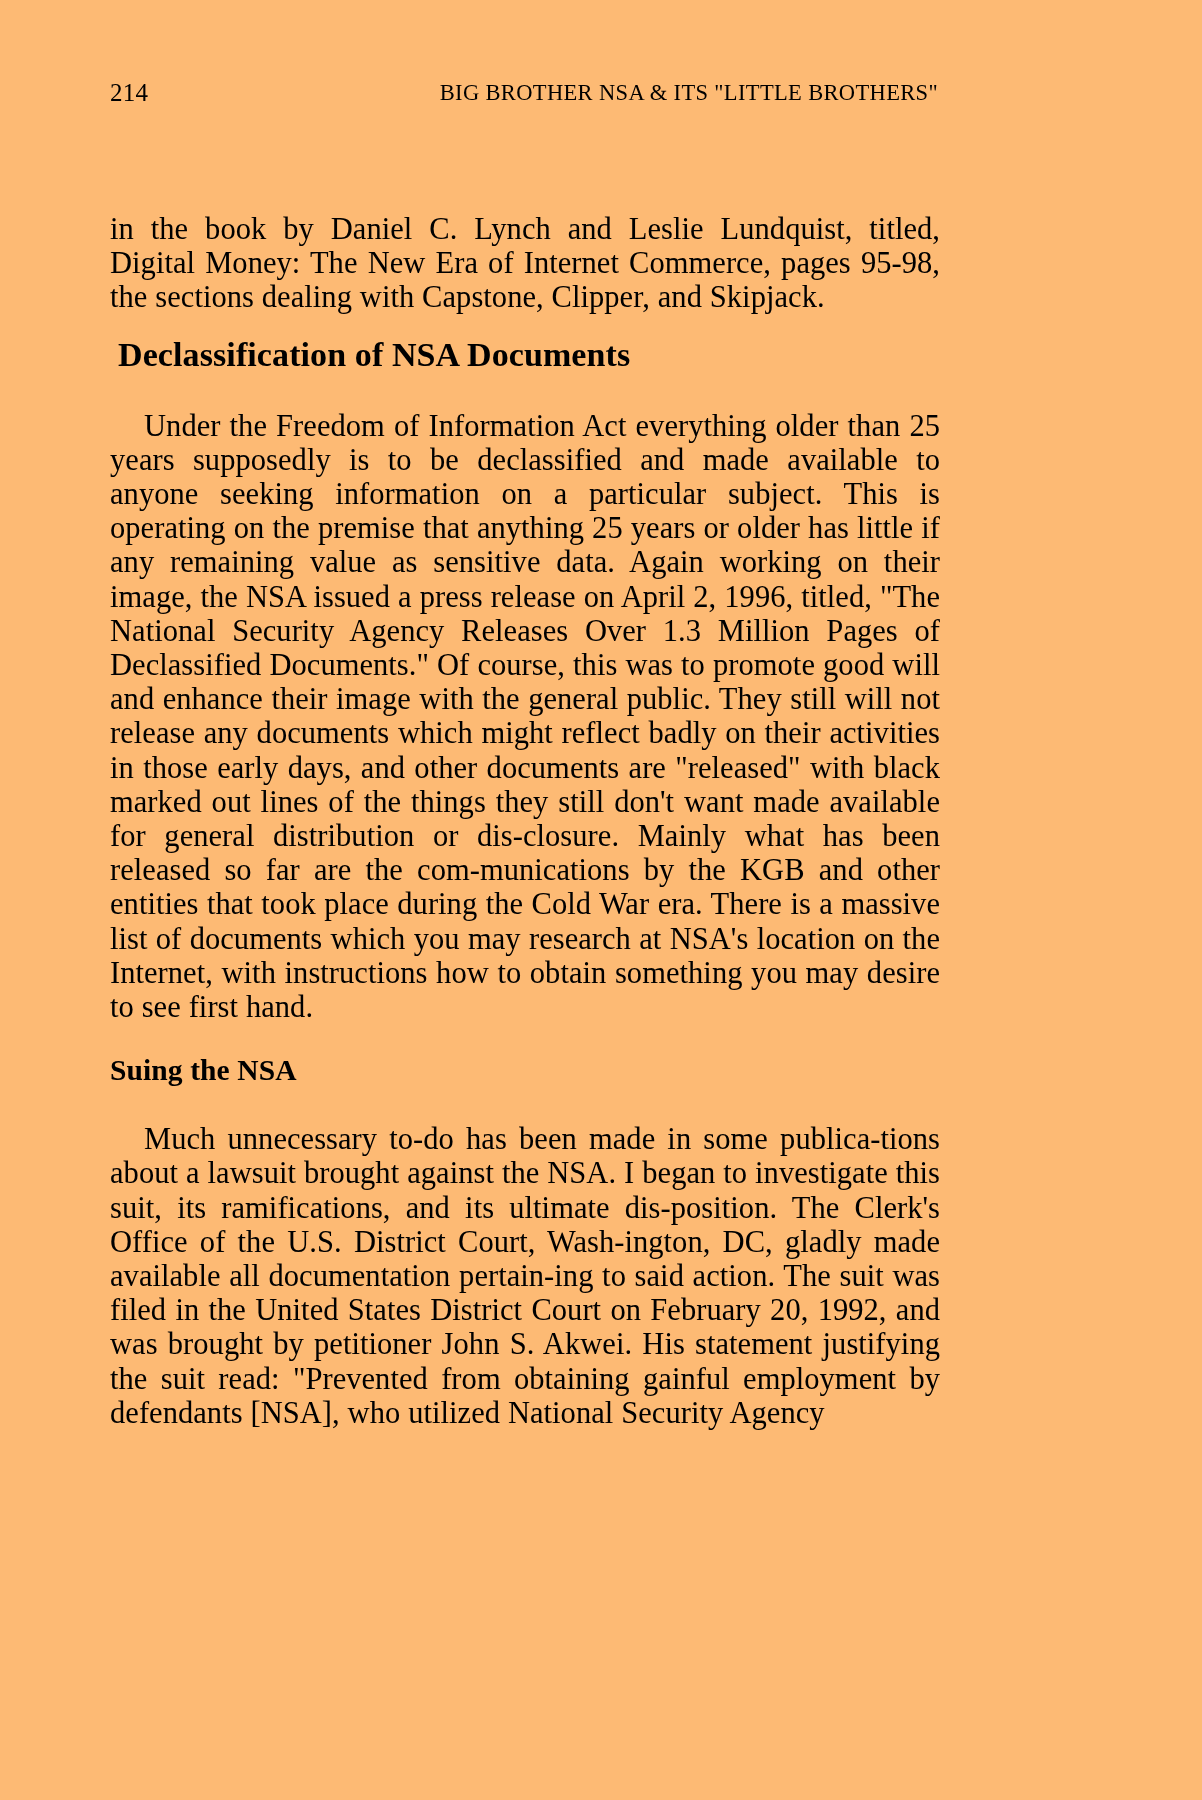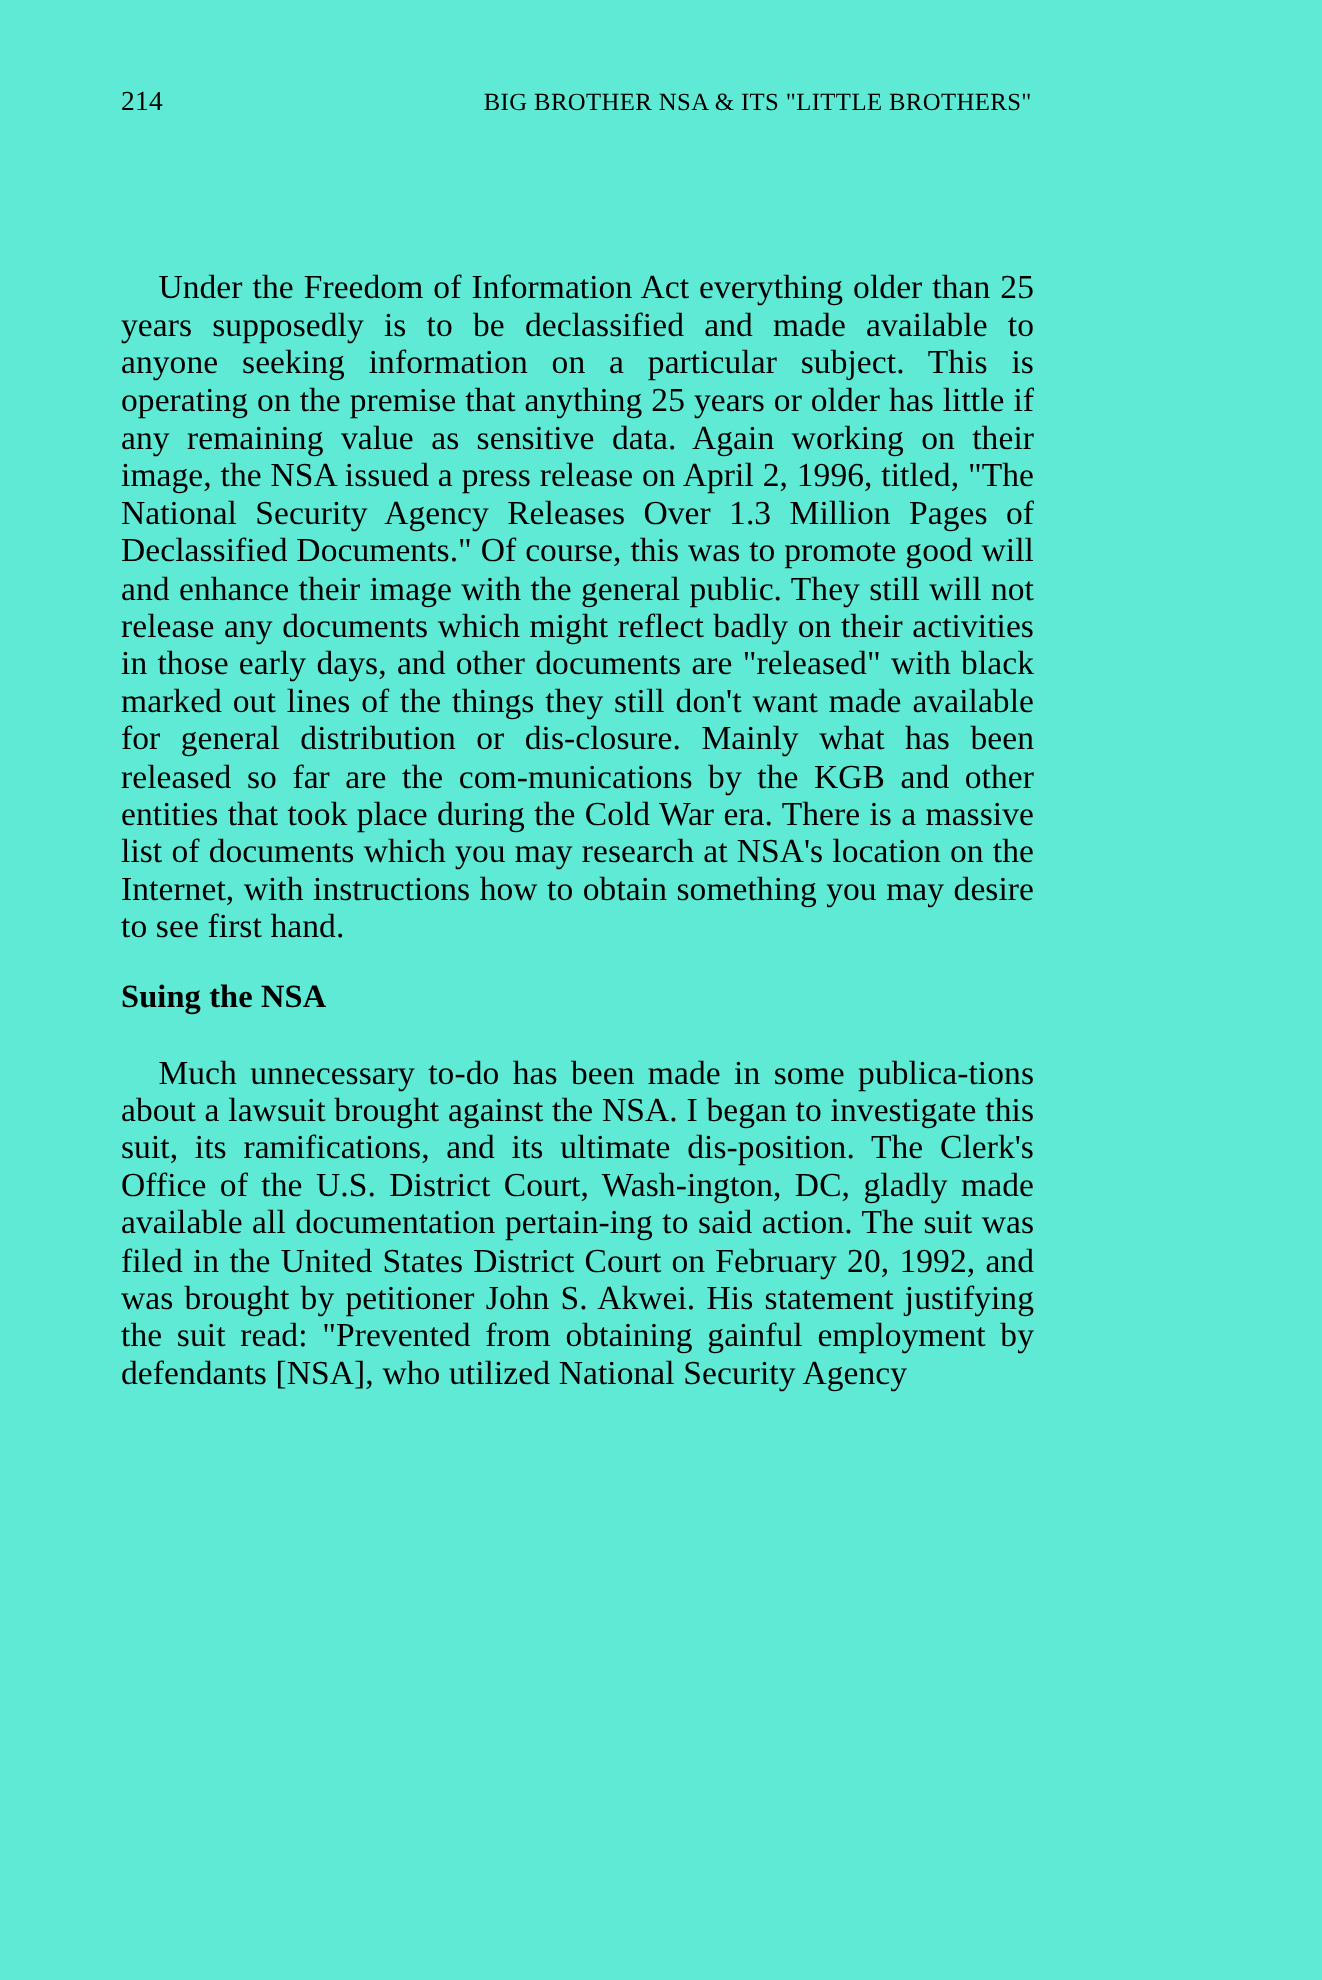--- a/index.html
+++ b/index.html
@@ -15,21 +15,21 @@
     color: #000000;
     overflow: hidden;
     position: relative;
   }
 
   .page {
     position: absolute;
     left: 0; top: 0;
     width: 1202px;
     height: 1800px;
-    background: #5eead4;
+    background: #fdba74;
   }
 
   
   .running-head {
     position: absolute;
     left: 110px;
     top: 78px;
     width: 828px;
     height: 30px;
   }
@@ -106,21 +106,23 @@
 
 <div class="page">
 
   <div class="running-head">
     <div class="folio">214</div>
     <div class="head-title">BIG BROTHER NSA &amp; ITS "LITTLE BROTHERS"</div>
   </div>
 
   <div class="textblock">
 
+    <p class="body"><span>in the book by Daniel C. Lynch and Leslie Lundquist, titled,</span> <span class="title-​italic">Digital Money: The New Era of Internet Commerce,</span><span> pages 95-98, the sections dealing with Capstone, Clipper, and Skipjack.</span></p>
 
+    <h1 class="section">Declassification of NSA Documents</h1>
 
     <p class="body indent">Under the Freedom of Information Act everything older than 25 years supposedly is to be declassified and made available to anyone seeking information on a particular subject. This is operating on the premise that anything 25 years or older has little if any remaining value as sensitive data. Again working on their image, the NSA issued a press release on April 2, 1996, titled, "The National Security Agency Releases Over 1.3 Million Pages of Declassified Documents." Of course, this was to promote good will and enhance their image with the general public. They still will not release any documents which might reflect badly on their activities in those early days, and other documents are "released" with black marked out lines of the things they still don't want made available for general distribution or dis-​closure. Mainly what has been released so far are the com-​munications by the KGB and other entities that took place during the Cold War era. There is a massive list of documents which you may research at NSA's location on the Internet, with instructions how to obtain something you may desire to see first hand.</p>
 
     <h2 class="subsection">Suing the NSA</h2>
 
     <p class="body indent">Much unnecessary to-​do has been made in some publica-​tions about a lawsuit brought against the NSA. I began to investigate this suit, its ramifications, and its ultimate dis-​position. The Clerk's Office of the U.S. District Court, Wash-​ington, DC, gladly made available all documentation pertain-​ing to said action. The suit was filed in the United States District Court on February 20, 1992, and was brought by petitioner John S. Akwei. His statement justifying the suit read: "Prevented from obtaining gainful employment by defendants [NSA], who utilized National Security Agency</p>
 
   </div>
 </div>
 

